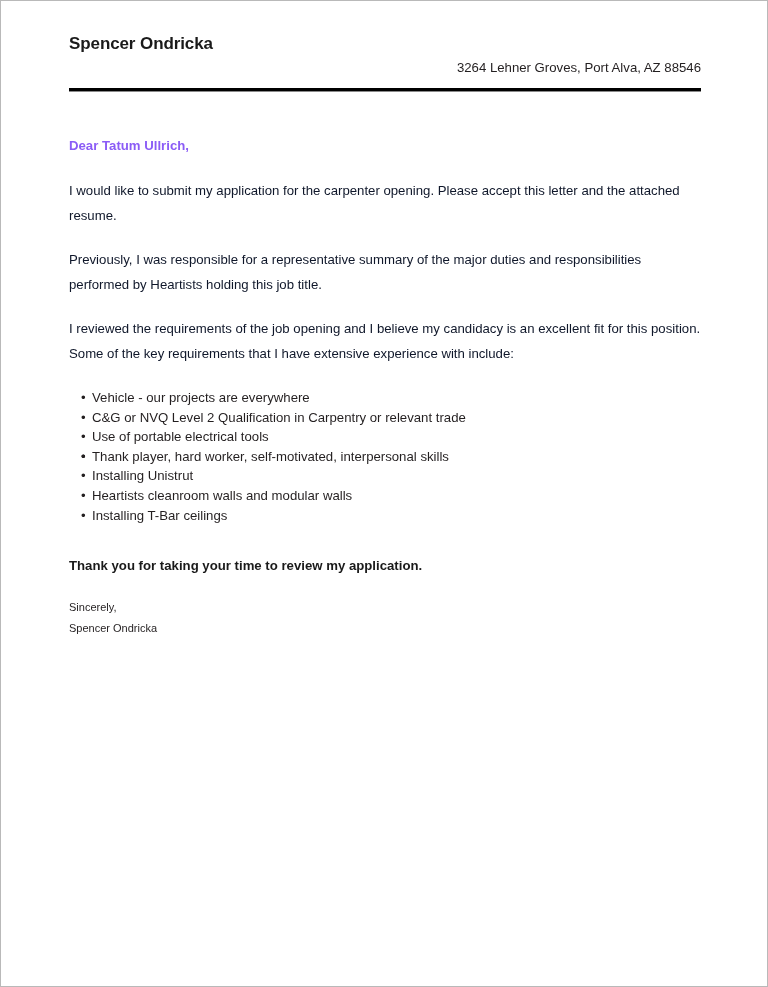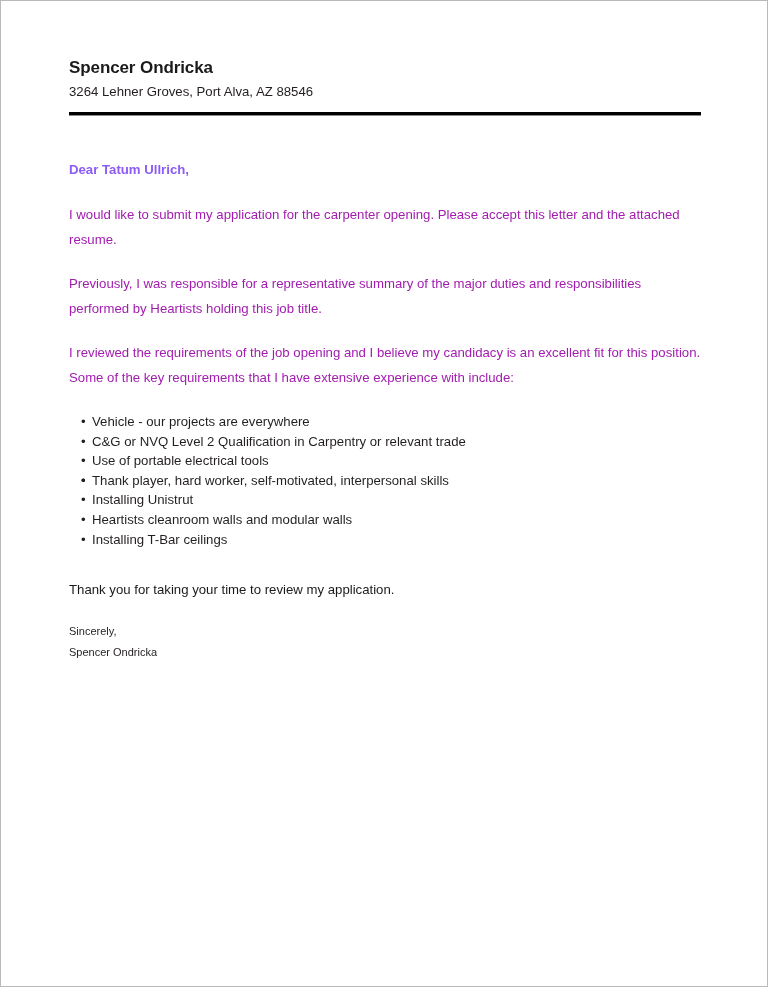--- a/index.html
+++ b/index.html
@@ -16,40 +16,41 @@
     border: 1px solid #b9b9b9;
     box-sizing: border-box;
     overflow: hidden;
     font-family: "Liberation Sans", sans-serif;
     color: #231f20;
   }
 
   .letter {
     position: absolute;
     left: 68px;
-    top: 56px;
+    top: 32px;
     width: 632px;
   }
 
   
   .sender-name {
     font-size: 17px;
     font-weight: bold;
     line-height: 22px;
     letter-spacing: -0.1px;
     margin: 0 0 4px 0;
     color: #1a1a1a;
   }
 
   .sender-address {
     font-size: 13.2px;
     font-weight: normal;
     line-height: 18px;
     margin: 0;
     color: #231f20;
+    text-align: right;
   }
 
   .header-rule {
     margin-top: 11px;
     width: 632px;
     height: 3px;
     background: #000000;
     border-bottom: 1px solid #8a8a8a;
   }
 
@@ -64,21 +65,21 @@
     line-height: 20px;
     margin: 0 0 22px 0;
     color: #8b5cf6;
   }
 
   p.para {
     font-size: 13.2px;
     font-weight: normal;
     line-height: 25px;
     margin: 8px 0 19px 0;
-    color: #a21caf;
+    color: #0f172a;
   }
 
   
   ul.requirements {
     list-style: none;
     margin: 22px 0 0 0;
     padding: 0;
   }
 
   ul.requirements li {
@@ -95,21 +96,21 @@
     left: 12px;
     top: 0;
     font-size: 13.2px;
     line-height: 19.6px;
     color: #231f20;
   }
 
   
   .closing-thanks {
     font-size: 13.2px;
-    font-weight: normal;
+    font-weight: bold;
     line-height: 20px;
     margin: 31px 0 0 0;
     color: #1a1a1a;
   }
 
   .sign-off {
     margin-top: 21px;
   }
 
   .sign-off div {

